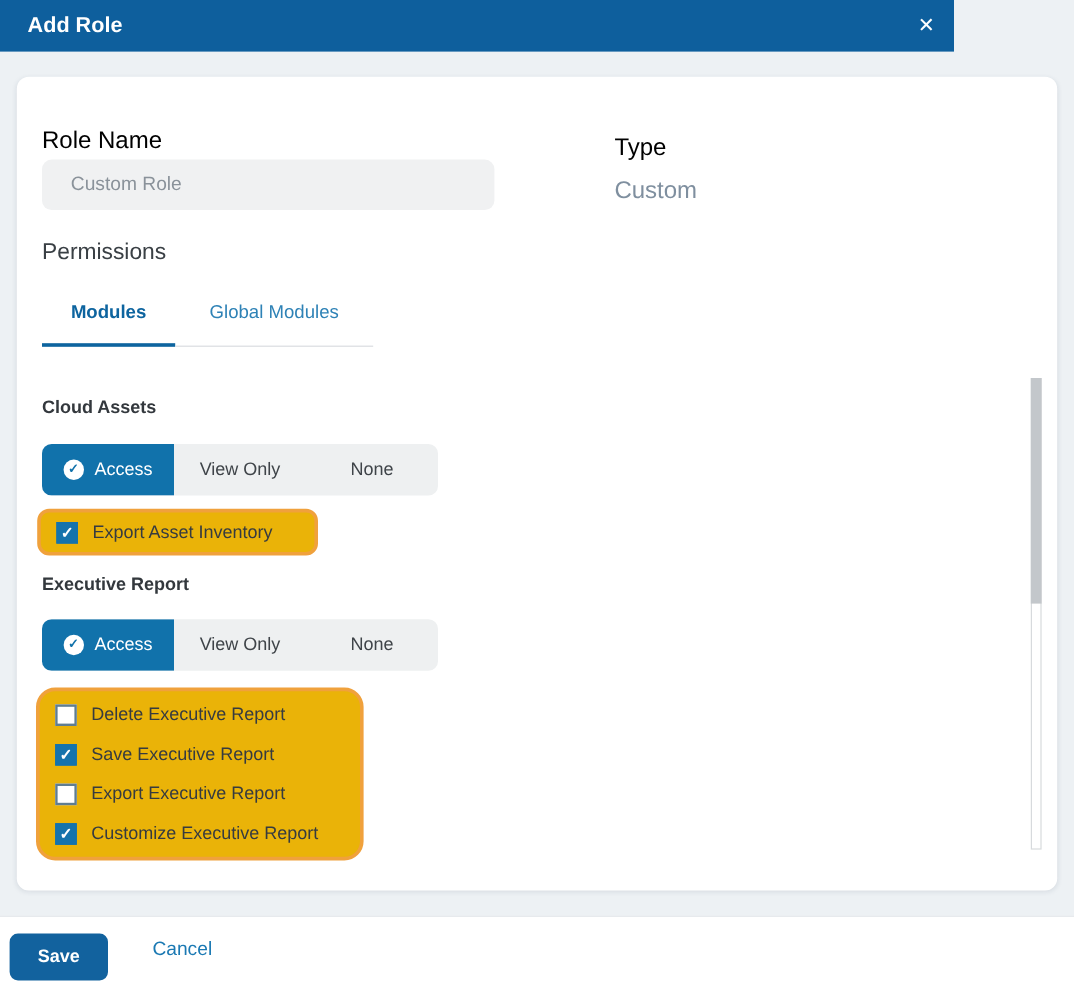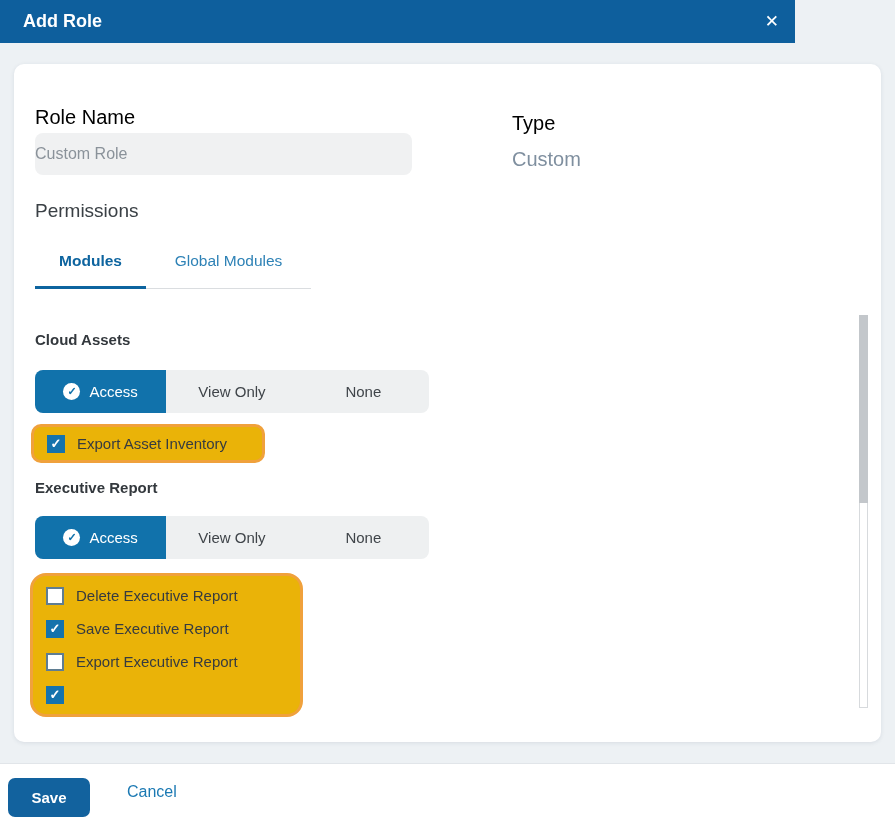--- a/index.html
+++ b/index.html
@@ -11,35 +11,35 @@
   }
   
   .dlg-header{position:absolute;left:0;top:0;width:795px;height:43px;background:#0e5f9d;}
   .dlg-title{position:absolute;left:23px;top:0;line-height:43px;color:#ffffff;font-size:18px;font-weight:bold;}
   .dlg-close{position:absolute;right:12px;top:0;height:43px;line-height:43px;color:#ffffff;font-size:17px;padding:0 4px;cursor:pointer;}
   
   .card{position:absolute;left:14px;top:64px;width:867px;height:678px;background:#ffffff;border-radius:10px;box-shadow:0 1px 4px rgba(27,50,77,.10);}
   .field-label{position:absolute;font-size:20px;color:#000000;}
   #role-label{left:21px;top:42px;}
   .role-input{position:absolute;left:21px;top:69px;width:377px;height:42px;background:#f0f1f2;border:none;border-radius:8px;
-    padding:0 0;font-size:16px;color:#15803d;font-family:"Liberation Sans",sans-serif;box-sizing:border-box;outline:none;}
+    padding:0 24px;font-size:16px;color:#15803d;font-family:"Liberation Sans",sans-serif;box-sizing:border-box;outline:none;}
   .role-input::placeholder{color:#8a929a;}
   #type-label{left:498px;top:48px;}
   .type-value{position:absolute;left:498px;top:84px;font-size:20px;color:#7f8f9f;}
   .permissions-title{position:absolute;left:21px;top:136px;font-size:19px;color:#3a4045;}
   
   .tabs{position:absolute;left:21px;top:178px;display:flex;}
   .tab{text-align:center;font-size:15.5px;cursor:pointer;padding-top:10px;}
   .tab.active{width:111px;color:#0d649f;font-weight:bold;padding-bottom:16px;border-bottom:3px solid #0d649f;}
   .tab.inactive{width:165px;color:#2e82b6;padding-bottom:18px;border-bottom:1px solid #dadde0;}
   
   .section-title{position:absolute;left:21px;font-weight:bold;font-size:15px;color:#33383d;}
   #sec1-title{top:267px;}
   #sec2-title{top:415px;}
-  .seg{position:absolute;left:21px;width:394px;height:43px;background:#eef0f1;border-radius:8px;overflow:hidden;display:flex;}
+  .seg{position:absolute;left:21px;width:330px;height:43px;background:#eef0f1;border-radius:8px;overflow:hidden;display:flex;}
   #seg1{top:306px;}
   #seg2{top:452px;}
   .seg-btn{flex:1;display:flex;align-items:center;justify-content:center;gap:9px;font-size:15px;color:#3f4449;cursor:pointer;}
   .seg-btn.selected{background:#1172ab;color:#ffffff;}
   .seg-check{width:17px;height:17px;border-radius:50%;background:#ffffff;display:flex;align-items:center;justify-content:center;flex:none;}
   .seg-check::after{content:"\2713";color:#1172ab;font-size:11px;font-weight:bold;line-height:1;}
   
   .highlight{position:absolute;border:3px solid #f0a13c;box-sizing:content-box;background:#eab308;}
   #hl1{left:17px;top:360px;width:228px;height:33px;border-radius:10px;display:flex;align-items:center;}
   #hl2{left:16px;top:509px;width:267px;border-radius:16px;padding:3px 0;}
@@ -122,20 +122,21 @@
     <div class="cb-row">
       <span class="checkbox checked"></span>
       <span class="cb-label">Save Executive Report</span>
     </div>
     <div class="cb-row">
       <span class="checkbox"></span>
       <span class="cb-label">Export Executive Report</span>
     </div>
     <div class="cb-row">
       <span class="checkbox checked"></span>
+      <span class="cb-label">Customize Executive Report</span>
     </div>
   </div>
 
   <div class="scroll-track"></div>
   <div class="scroll-thumb"></div>
 </div>
 
 <div class="footer">
   <button class="save-btn">Save</button>
   <span class="cancel-link">Cancel</span>

